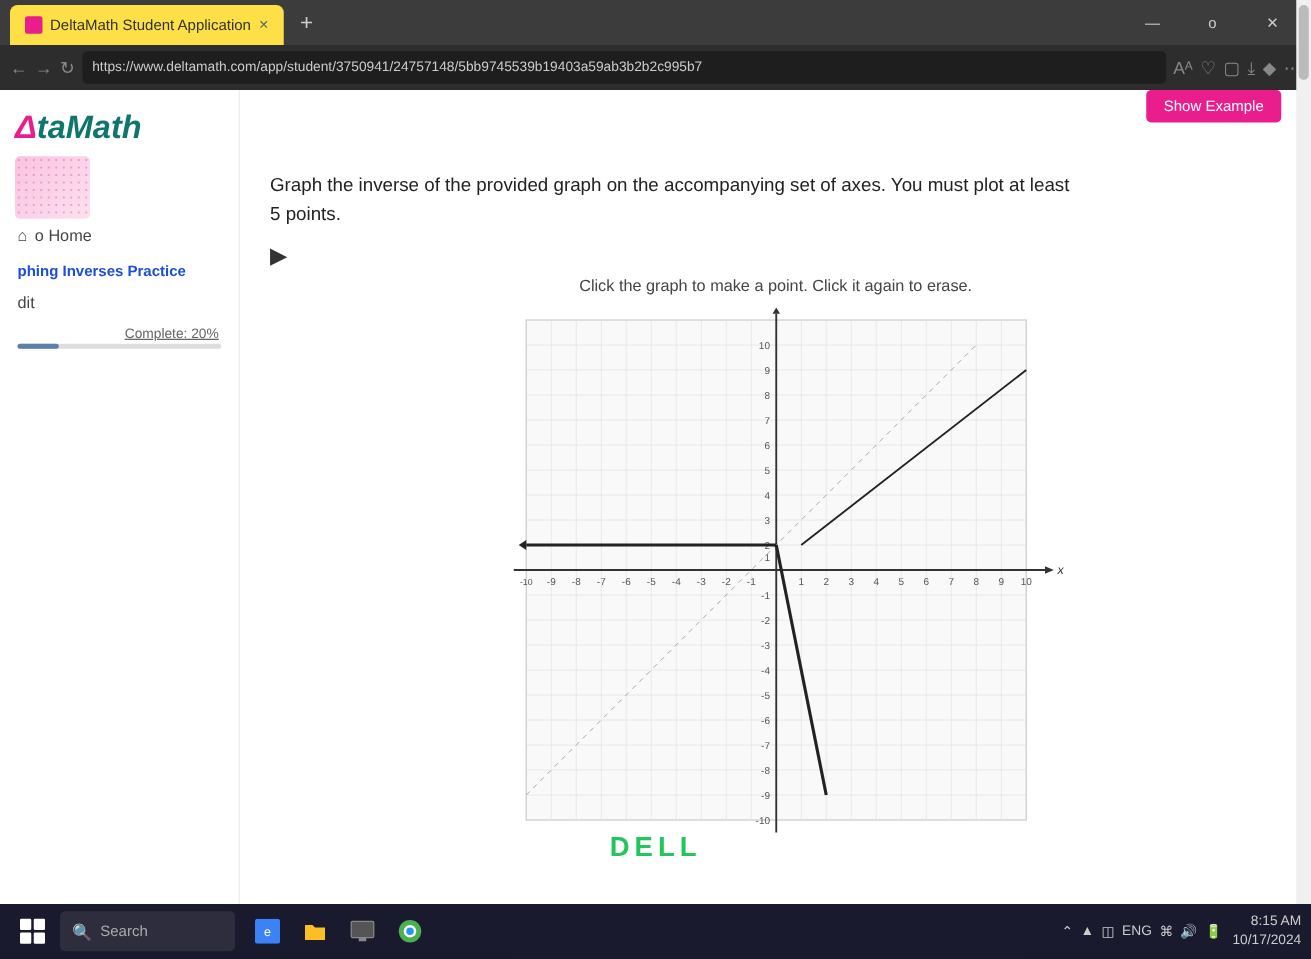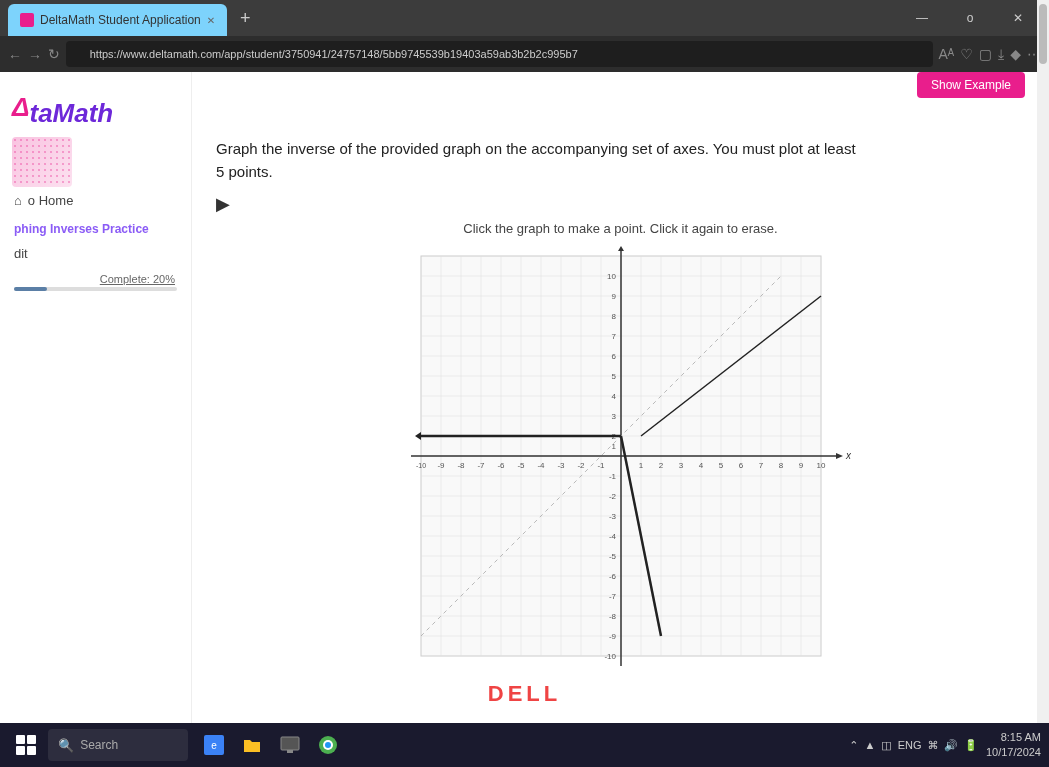--- a/index.html
+++ b/index.html
@@ -20,21 +20,21 @@
     }
     .tab-bar {
       display: flex;
       align-items: center;
       background: #3c3c3c;
       height: 36px;
       padding: 0 8px;
       gap: 4px;
     }
     .tab-active {
-      background: #7dd3fc;
+      background: #fde047;
       border-radius: 6px 6px 0 0;
       padding: 0 12px;
       height: 32px;
       display: flex;
       align-items: center;
       gap: 6px;
       font-size: 12px;
       color: #333;
       margin-top: 4px;
       min-width: 180px;
@@ -87,21 +87,21 @@
       padding: 0 8px;
       gap: 6px;
     }
     .address-input {
       flex: 1;
       background: #1e1e1e;
       border: none;
       border-radius: 4px;
       color: #ccc;
       font-size: 11px;
-      padding: 4px 24px;
+      padding: 4px 8px;
       height: 26px;
       outline: none;
     }
     .addr-icon {
       color: #888;
       font-size: 14px;
       cursor: pointer;
     }
     .addr-icons {
       display: flex;
@@ -133,23 +133,22 @@
       color: #333;
       display: flex;
       align-items: center;
       gap: 0;
     }
     .logo-delta {
       color: #e91e8c;
       font-style: italic;
     }
     .logo-math {
-      color: #6d28d9;
+      color: #0f766e;
       font-style: italic;
-      margin-top: 12px;
     }
     .avatar-placeholder {
       width: 60px;
       height: 50px;
       margin: 0 12px;
       background: linear-gradient(135deg, #e91e8c44 0%, #e91e8c22 100%);
       border-radius: 4px;
       position: relative;
       overflow: hidden;
     }
@@ -168,21 +167,21 @@
       cursor: pointer;
       display: flex;
       align-items: center;
       gap: 6px;
     }
 
     .sidebar-section-title {
       padding: 8px 14px 4px;
       font-size: 12px;
       font-weight: bold;
-      color: #8b5cf6;
+      color: #1d4ed8;
     }
 
     .sidebar-item-active {
       background: #5b7fa6;
       color: #fff;
       padding: 6px 14px;
       font-size: 12px;
       font-weight: bold;
       cursor: pointer;
     }
@@ -384,24 +383,24 @@
       cursor: pointer;
     }
     .taskbar-clock {
       text-align: right;
       color: #ccc;
       font-size: 11px;
       line-height: 1.4;
     }
     .dell-logo {
       position: absolute;
-      bottom: 60px;
+      bottom: 76px;
       left: 50%;
       transform: translateX(-50%);
-      color: #ef4444;
+      color: #22c55e;
       font-size: 22px;
       font-weight: bold;
       letter-spacing: 4px;
     }
 
     
     .progress-label {
       font-size: 11px;
       color: #666;
       text-align: right;

